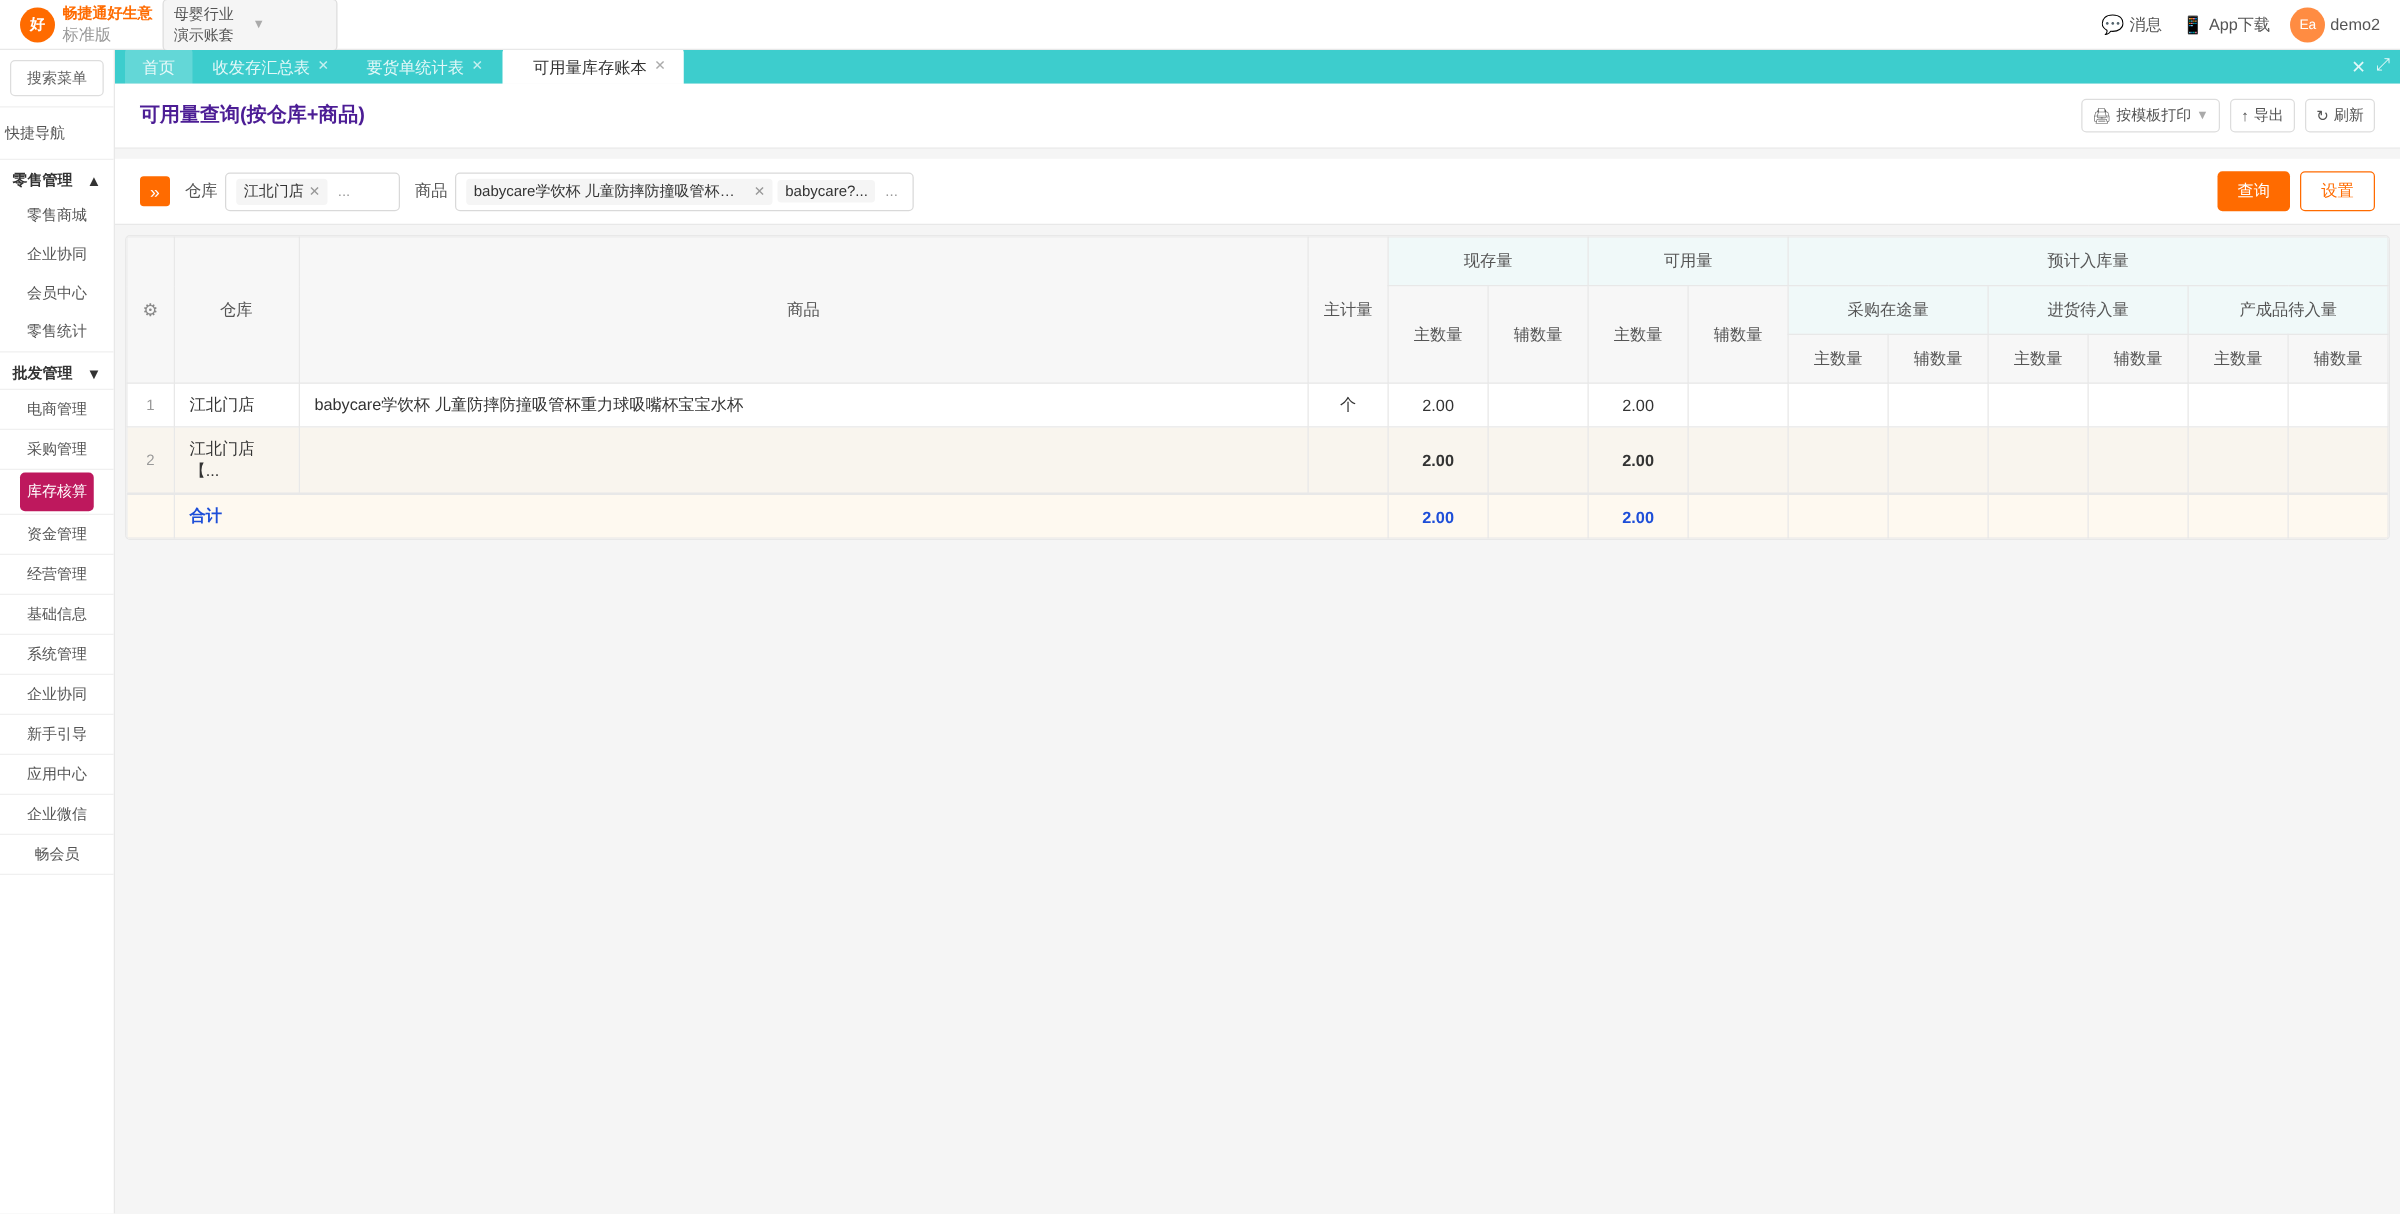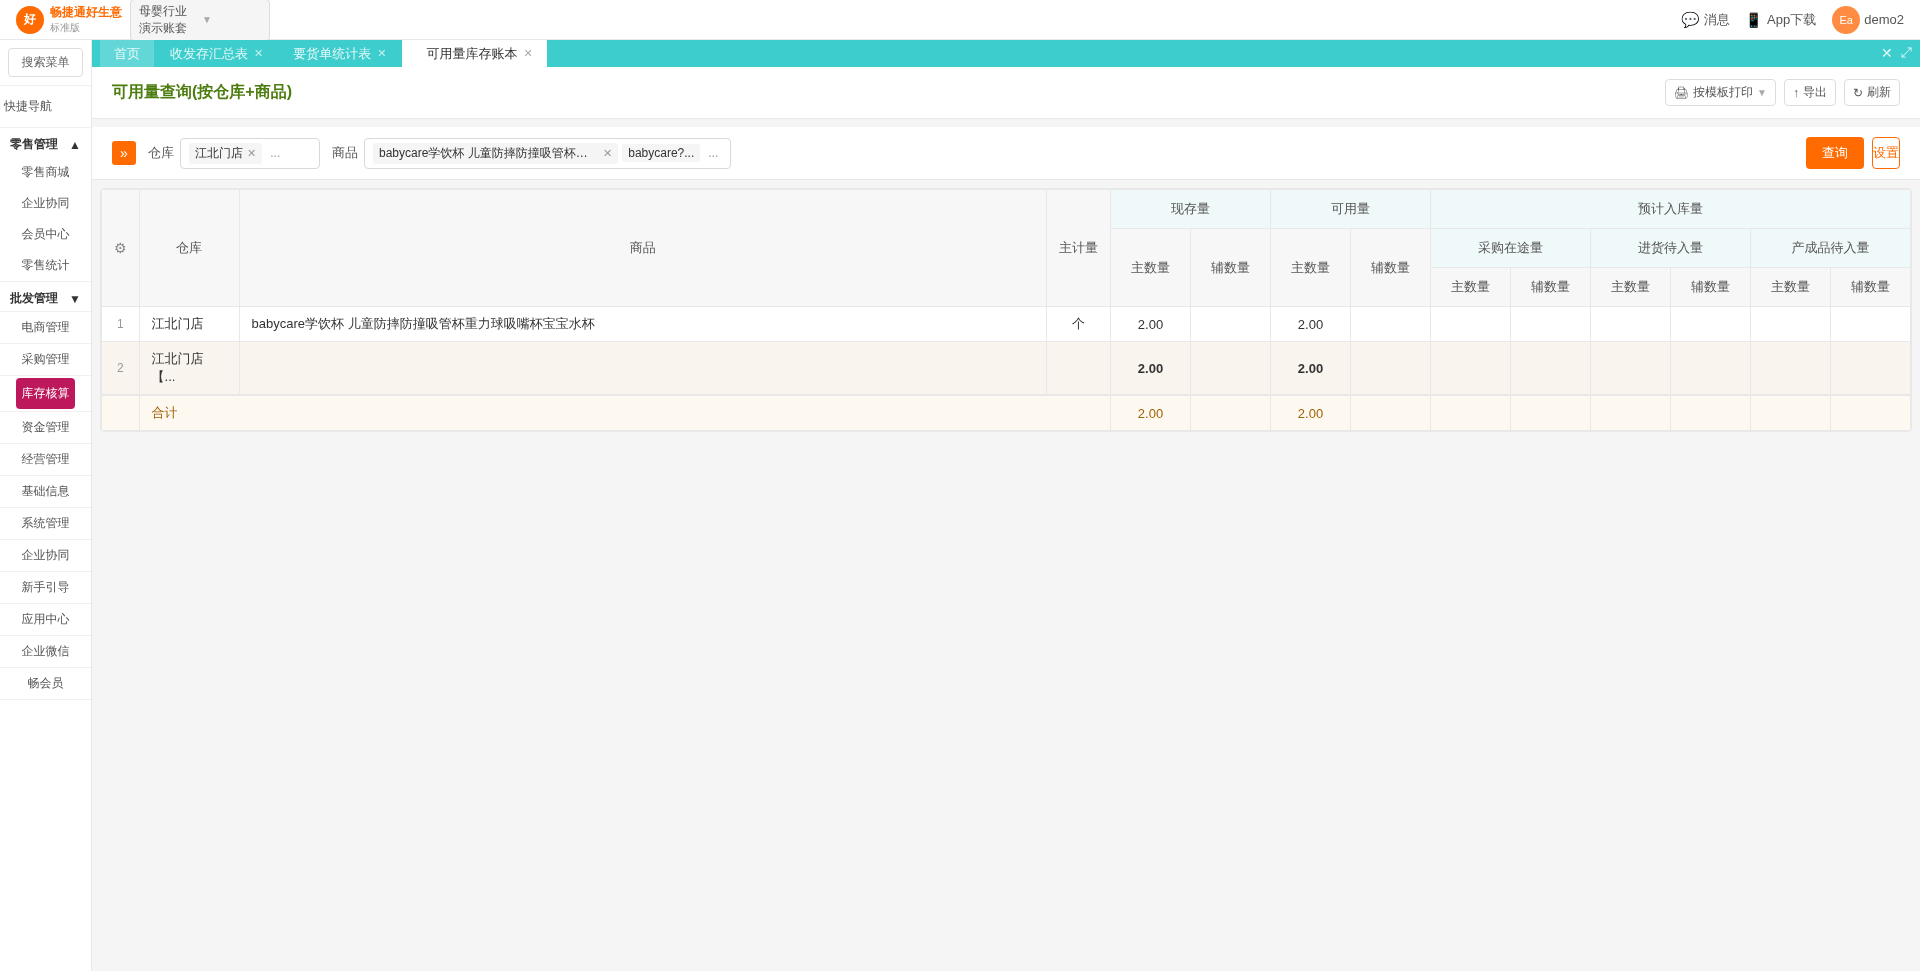--- a/index.html
+++ b/index.html
@@ -49,54 +49,54 @@
     .tab.active { background: #fff; color: #333; border-radius: 4px 4px 0 0; padding-left: 24px; }
     .tab-home { background: rgba(255,255,255,0.2); }
     .tab-close { font-size: 11px; color: rgba(255,255,255,0.7); line-height: 1; }
     .tab.active .tab-close { color: #999; }
     .tab-bar-actions { margin-left: auto; display: flex; gap: 8px; }
     .tab-bar-action { color: rgba(255,255,255,0.85); cursor: pointer; font-size: 16px; }
 
     
     .page-content { flex: 1; overflow: auto; background: #f5f5f5; padding: 0; }
     .page-header { background: #fff; padding: 12px 20px; display: flex; align-items: center; justify-content: space-between; border-bottom: 1px solid #e8e8e8; }
-    .page-title { font-size: 16px; font-weight: bold; color: #4d7c0f; }
+    .page-title { font-size: 16px; font-weight: bold; color: #4c1d95; }
     .page-header-actions { display: flex; gap: 8px; align-items: center; }
     .header-action-btn { display: flex; align-items: center; gap: 4px; font-size: 12px; color: #555; cursor: pointer; padding: 4px 8px; border: 1px solid #ddd; border-radius: 4px; background: #fff; }
 
     
     .filter-bar { background: #fff; padding: 10px 20px; display: flex; align-items: center; gap: 12px; border-bottom: 1px solid #e8e8e8; margin-top: 8px; }
     .filter-expand-btn { background: #ff6b00; color: white; border: none; width: 24px; height: 24px; border-radius: 3px; cursor: pointer; display: flex; align-items: center; justify-content: center; font-size: 14px; flex-shrink: 0; }
     .filter-group { display: flex; align-items: center; gap: 6px; }
     .filter-label { font-size: 13px; color: #555; white-space: nowrap; }
     .filter-input { border: 1px solid #d9d9d9; border-radius: 4px; padding: 4px 8px; font-size: 12px; display: flex; align-items: center; gap: 4px; min-width: 120px; background: #fff; }
     .filter-tag { background: #f5f5f5; border-radius: 3px; padding: 2px 6px; font-size: 12px; display: flex; align-items: center; gap: 4px; }
     .filter-tag-close { cursor: pointer; color: #999; font-size: 11px; }
     .filter-dots { color: #999; cursor: pointer; padding: 0 4px; }
     .filter-actions { margin-left: auto; display: flex; gap: 8px; }
     .btn-query { background: #ff6b00; color: white; border: none; border-radius: 4px; padding: 6px 16px; font-size: 13px; cursor: pointer; }
-    .btn-settings { background: #fff; color: #ff6b00; border: 1px solid #ff6b00; border-radius: 4px; padding: 6px 0; font-size: 13px; cursor: pointer; }
+    .btn-settings { background: #fff; color: #ff6b00; border: 1px solid #ff6b00; border-radius: 4px; padding: 6px 16px; font-size: 13px; cursor: pointer; }
 
     
     .table-wrapper { margin: 8px 8px 0; background: #fff; flex: 1; overflow: hidden; border: 1px solid #e8e8e8; border-radius: 4px; }
     table { width: 100%; border-collapse: collapse; font-size: 13px; }
     thead tr { background: #f7f7f7; }
     th { padding: 10px 12px; text-align: center; border: 1px solid #e8e8e8; font-weight: normal; color: #555; white-space: nowrap; }
     td { padding: 8px 12px; text-align: center; border: 1px solid #e8e8e8; color: #333; }
     .td-left { text-align: left; }
     .row-index { color: #999; font-size: 12px; }
     .col-settings { width: 36px; }
     .col-warehouse { width: 100px; }
     .col-product { min-width: 280px; }
     .col-unit { width: 60px; margin-left: 12px; }
     .col-num { width: 80px; }
 
     
     .totals-row { background: #fef9f0; border-top: 2px solid #e8e8e8; }
-    .totals-row td { font-weight: normal; color: #a16207; }
+    .totals-row td { font-weight: bold; color: #1d4ed8; }
 
     
     .th-group { background: #f0f9f9; }
 
     
     .page-content::-webkit-scrollbar { width: 6px; height: 6px; }
     .page-content::-webkit-scrollbar-track { background: #f1f1f1; }
     .page-content::-webkit-scrollbar-thumb { background: #ccc; border-radius: 3px; }
 
     .table-scroll-area { overflow-x: auto; }
@@ -108,21 +108,21 @@
   </style>
 </head>
 <body>
 
 <div class="top-bar">
   <div class="top-bar-left">
     <div class="logo">
       <div class="logo-icon">好</div>
       <div>
         <div style="font-size:12px;color:#ff6b00;font-weight:bold;">畅捷通好生意</div>
-        <div style="font-size:10px;color:#999;">标准版</div>
+        <div style="font-size:13px;color:#999;">标准版</div>
       </div>
     </div>
     <div class="industry-selector">
       <span>母婴行业演示账套</span>
       <span style="color:#aaa;font-size:10px;">▼</span>
     </div>
   </div>
   <div class="top-bar-right">
     <div class="top-bar-btn">
       <span style="font-size:15px;">💬</span>

